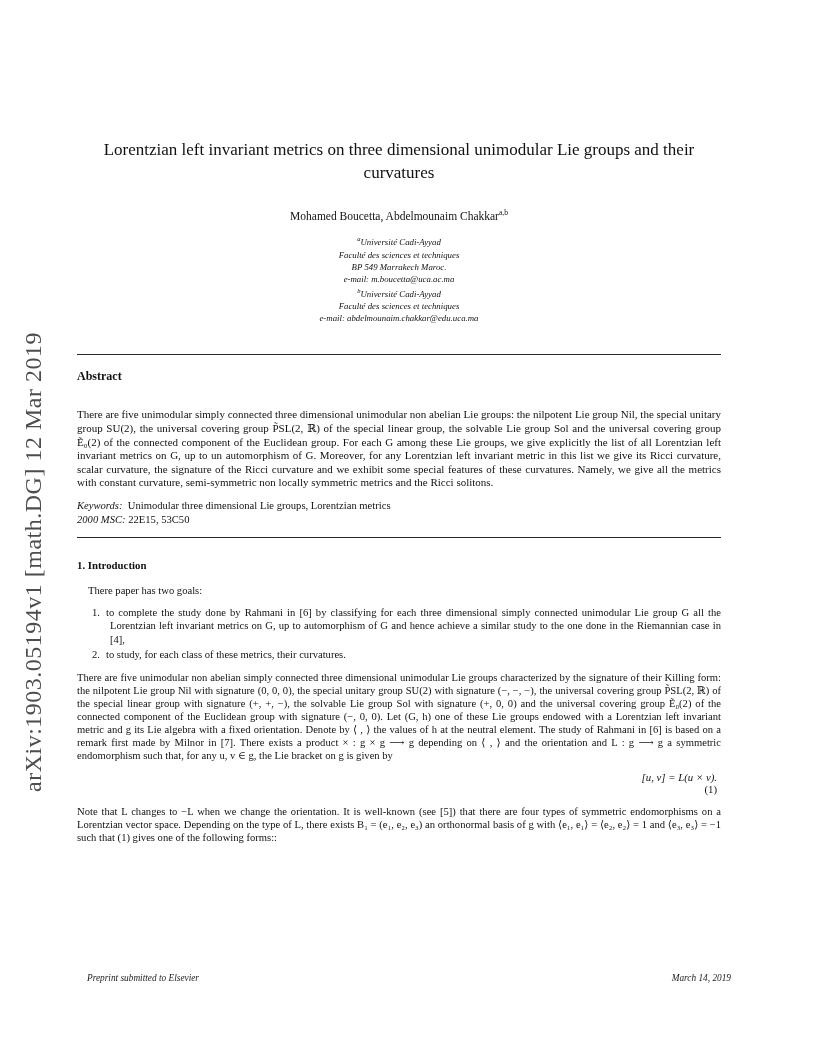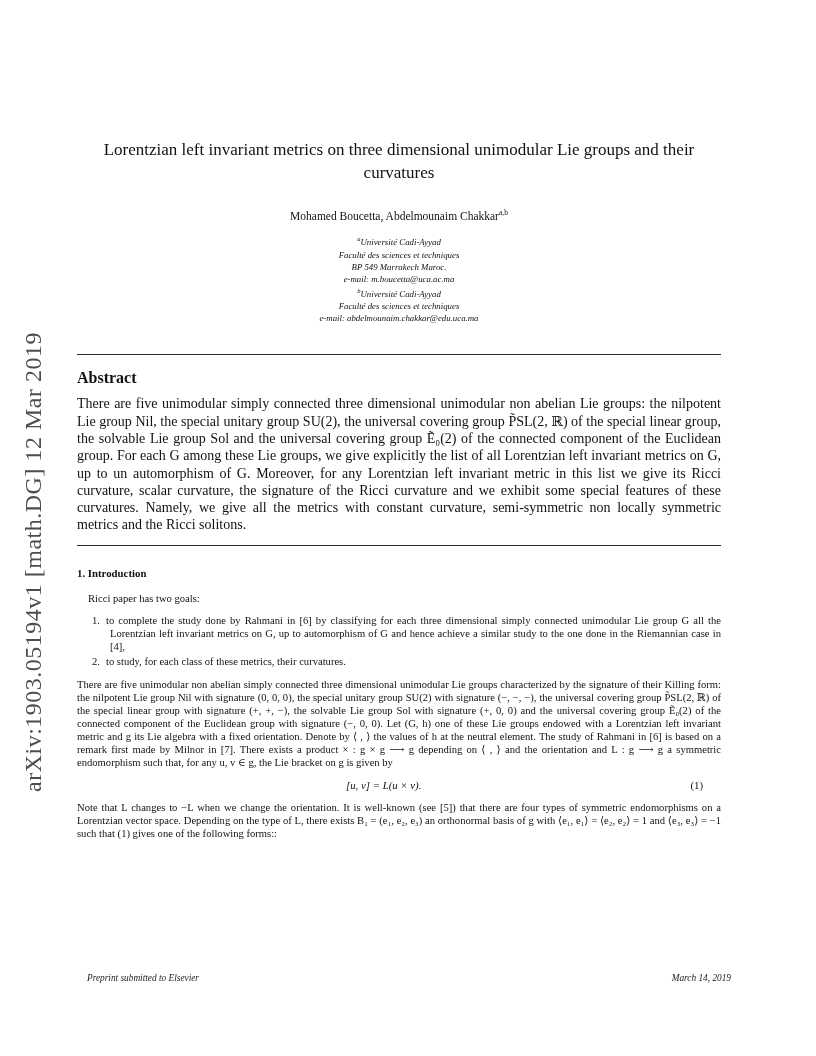--- a/index.html
+++ b/index.html
@@ -52,25 +52,25 @@
   .rule {
     border:none;
     border-top:1.4px solid #2a2a2a;
     width:100%;
   }
   .rule-1 { margin-top:30px; }
   .rule-2 { margin-top:11px; }
   .abstract-heading {
     margin-top:14px;
     font-weight:bold;
-    font-size:16px;
+    font-size:12px;
   }
   .abstract-text {
-    margin-top:8px;
-    font-size:14px;
+    margin-top:24px;
+    font-size:11px;
     line-height:1.235;
     text-align:justify;
   }
   .meta-line {
     font-size:10.6px;
     line-height:1.3;
   }
   .meta-block { margin-top:9px; }
   .meta-label { font-style:italic; }
   .section-heading {
@@ -95,22 +95,23 @@
   .goal-num { padding-right:6px; }
   .para {
     margin-top:10px;
     font-size:10.6px;
     line-height:1.235;
     text-align:justify;
   }
   .equation-row {
     display:flex;
     align-items:flex-end;
-    margin:9px 18px 8px 0;
+    margin:9px 4px 8px 0;
     font-size:10.8px;
+    flex-direction:column;
   }
   .equation-body {
     flex:1;
     text-align:center;
     font-style:italic;
   }
   .equation-number { font-style:normal; }
   .footer {
     position:absolute;
     left:87px; top:973px;
@@ -145,27 +146,29 @@
       <div>e-mail: abdelmounaim.chakkar@edu.uca.ma</div>
     </div>
 
     <hr class="rule rule-1">
 
     <div class="abstract-heading">Abstract</div>
 
     <p class="abstract-text">There are five unimodular simply connected three dimensional unimodular non abelian Lie groups: the nilpotent Lie group Nil, the special unitary group SU(2), the universal covering group P̃SL(2, ℝ) of the special linear group, the solvable Lie group Sol and the universal covering group Ẽ₀(2) of the connected component of the Euclidean group. For each G among these Lie groups, we give explicitly the list of all Lorentzian left invariant metrics on G, up to un automorphism of G. Moreover, for any Lorentzian left invariant metric in this list we give its Ricci curvature, scalar curvature, the signature of the Ricci curvature and we exhibit some special features of these curvatures. Namely, we give all the metrics with constant curvature, semi-symmetric non locally symmetric metrics and the Ricci solitons.</p>
 
     <div class="meta-block">
+      <div class="meta-line"><span class="meta-label">Keywords:</span>&nbsp;&nbsp;<span>Unimodular three dimensional Lie groups, Lorentzian metrics</span></div>
+      <div class="meta-line"><span class="meta-label">2000 MSC:</span>&nbsp;<span>22E15, 53C50</span></div>
     </div>
 
     <hr class="rule rule-2">
 
     <h2 class="section-heading">1. Introduction</h2>
 
-    <p class="lead">Ricci paper has two goals:</p>
+    <p class="lead">There paper has two goals:</p>
 
     <div class="goals">
       <p class="goal"><span class="goal-num">1.</span><span>to complete the study done by Rahmani in [6] by classifying for each three dimensional simply connected unimodular Lie group G all the Lorentzian left invariant metrics on G, up to automorphism of G and hence achieve a similar study to the one done in the Riemannian case in [4],</span></p>
       <p class="goal"><span class="goal-num">2.</span><span>to study, for each class of these metrics, their curvatures.</span></p>
     </div>
 
     <p class="para">There are five unimodular non abelian simply connected three dimensional unimodular Lie groups characterized by the signature of their Killing form: the nilpotent Lie group Nil with signature (0, 0, 0), the special unitary group SU(2) with signature (−, −, −), the universal covering group P̃SL(2, ℝ) of the special linear group with signature (+, +, −), the solvable Lie group Sol with signature (+, 0, 0) and the universal covering group Ẽ₀(2) of the connected component of the Euclidean group with signature (−, 0, 0). Let (G, h) one of these Lie groups endowed with a Lorentzian left invariant metric and g its Lie algebra with a fixed orientation. Denote by ⟨ , ⟩ the values of h at the neutral element. The study of Rahmani in [6] is based on a remark first made by Milnor in [7]. There exists a product × : g × g ⟶ g depending on ⟨ , ⟩ and the orientation and L : g ⟶ g a symmetric endomorphism such that, for any u, v ∈ g, the Lie bracket on g is given by</p>
 
     <div class="equation-row">
       <span class="equation-body">[u, v] = L(u × v).</span>

